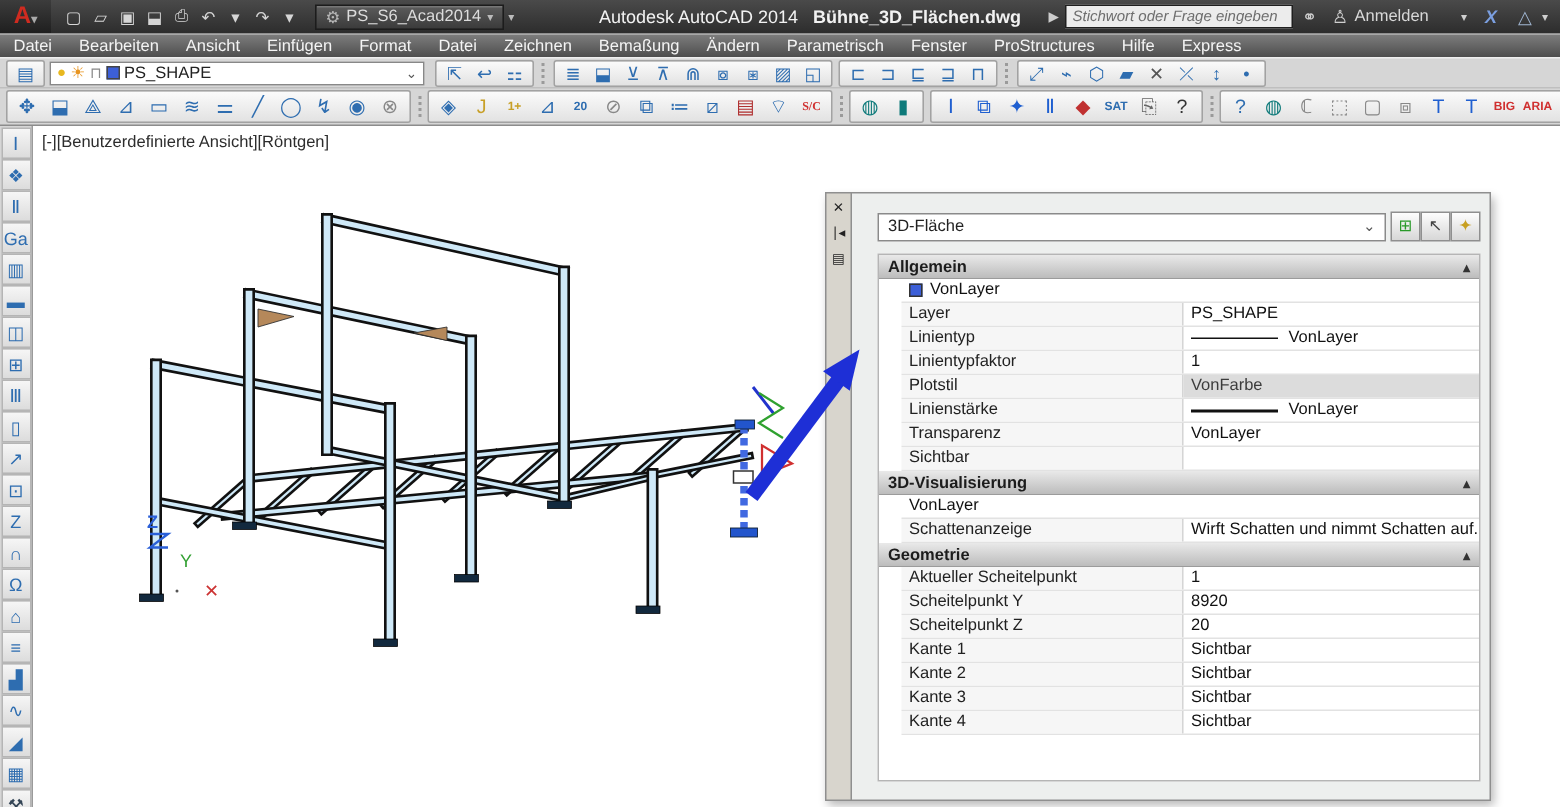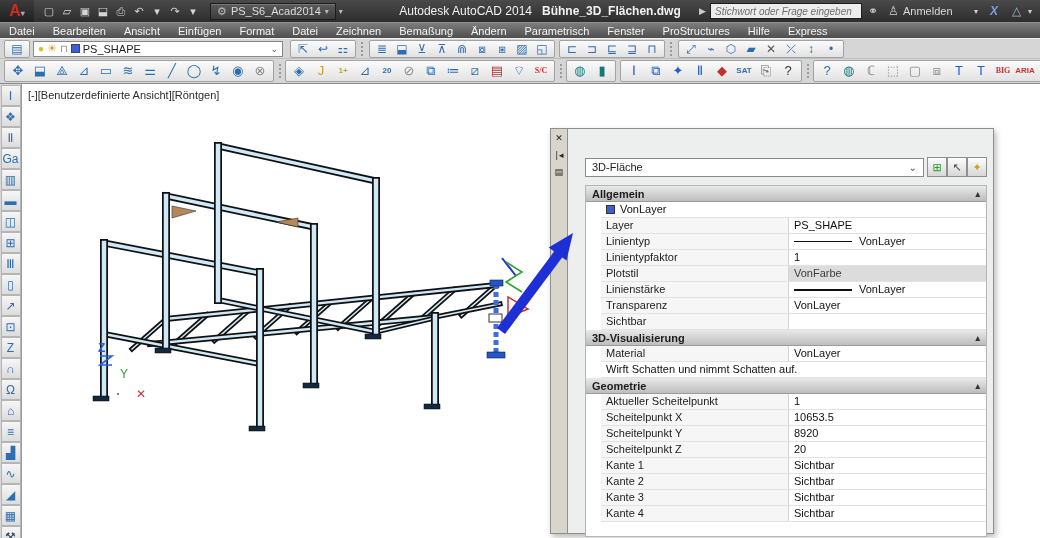--- a/index.html
+++ b/index.html
@@ -80,21 +80,21 @@
                 pointer-events:none; }
 
   
   .palette { position:absolute; left:550px; top:128px; width:444px; height:406px; display:flex;
              z-index:40; box-shadow:2px 3px 6px rgba(0,0,0,.28); font-size:11px; }
   .pstrip { width:18px; background:#d8d5cd; border:1px solid #8f8f8f; display:flex;
             flex-direction:column; align-items:center; padding-top:4px; gap:7px; }
   .pstrip span { font-size:9px; color:#222; cursor:pointer; line-height:10px; }
   .pbody { flex:1; background:#edefee; border:1px solid #8f8f8f; border-left:none;
            padding:12px 6px 0 17px; }
-  .selrow { display:flex; gap:3px; align-items:center;margin-top:16px; }
+  .selrow { display:flex; gap:3px; align-items:center; }
   .objsel { flex:1; height:19px; background:#fff; border:1px solid #8a8a8a; display:flex;
             align-items:center; padding:0 6px; color:#222; cursor:pointer; }
   .objsel .lbl { flex:1; }
   .objsel .cdd { color:#555; font-size:10px; }
   .pbtn { width:20px; height:20px; background:linear-gradient(#fdfdfd,#d7d7d7);
           border:1px solid #8f8f8f; font-size:11px; text-align:center; line-height:18px;
           cursor:pointer; padding:0; }
   .gridwrap { margin-top:8px; background:#fff; border:1px solid #b5b5b5; height:352px;
               overflow:hidden; }
   .psec { height:16px; background:linear-gradient(#e9e9e9,#bdbdbd); border-bottom:1px solid #9b9b9b;
@@ -267,21 +267,21 @@
   <div class="grip"></div>
   <div class="tgroup">
       <span style="color: rgb(46, 109, 176);">?</span>
       <span style="color: rgb(14, 122, 122);">◍</span>
       <span style="color: rgb(136, 136, 136);">ℂ</span>
       <span style="color: rgb(136, 136, 136);">⬚</span>
       <span style="color: rgb(136, 136, 136);">▢</span>
       <span style="color: rgb(136, 136, 136);">⧈</span>
       <span style="color: rgb(31, 95, 208);">T</span>
       <span style="color: rgb(31, 95, 208);">T</span>
-      <span class="small" style="color: rgb(208, 48, 48); font-family: Liberation Serif, serif;">BIG</span>
+      <span class="small" style="color: rgb(208, 48, 48);">BIG</span>
       <span class="small" style="color: rgb(208, 48, 48);">ARIA</span>
       <span style="color: rgb(31, 95, 208);">⚉</span>
     </div>
 </div>
 
 <div class="workspace"></div>
 <div class="lefttb">
 
 <span style="color: rgb(46, 109, 176);">Ⅰ</span>
     <span style="color: rgb(46, 109, 176);">❖</span>
@@ -463,45 +463,39 @@
         <div class="pval">
             <span></span>
           </div>
       </div>
 
       <div class="psec">
         <span>3D-Visualisierung</span>
         <span class="col">▴</span>
       </div>
       <div class="prow">
-        <div class="plabel">Material</div>
         <div class="pval">
             <span>VonLayer</span>
           </div>
       </div>
       <div class="prow">
+        <div class="plabel">Schattenanzeige</div>
         <div class="pval">
             <span>Wirft Schatten und nimmt Schatten auf.</span>
           </div>
       </div>
 
       <div class="psec">
         <span>Geometrie</span>
         <span class="col">▴</span>
       </div>
       <div class="prow">
         <div class="plabel">Aktueller Scheitelpunkt</div>
         <div class="pval">
             <span>1</span>
-          </div>
-      </div>
-      <div class="prow">
-        <div class="plabel">Scheitelpunkt X</div>
-        <div class="pval">
-            <span>10653.5</span>
           </div>
       </div>
       <div class="prow">
         <div class="plabel">Scheitelpunkt Y</div>
         <div class="pval">
             <span>8920</span>
           </div>
       </div>
       <div class="prow">
         <div class="plabel">Scheitelpunkt Z</div>

